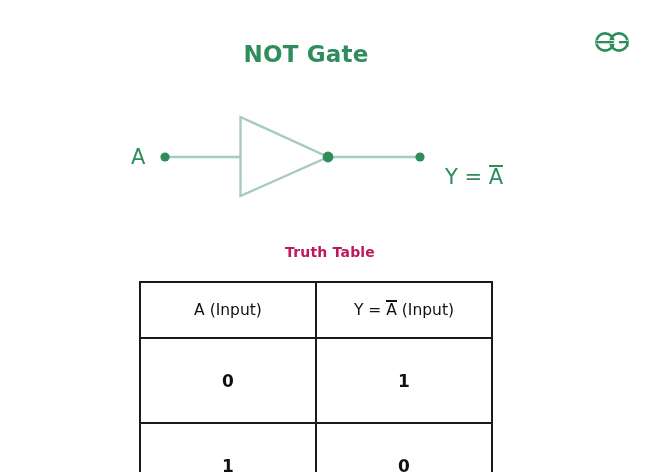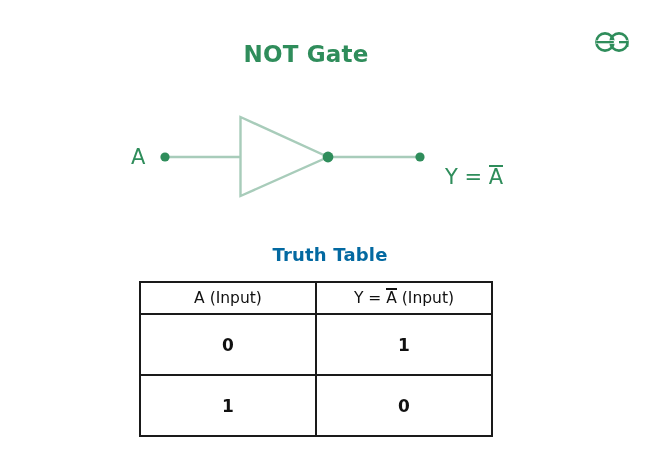--- a/index.html
+++ b/index.html
@@ -79,40 +79,40 @@
     background: #2f8d5b;
   }
 
   
   #truth-table-heading {
     position: absolute;
     left: 0;
     top: 244px;
     width: 660px;
     text-align: center;
-    font-size: 18px;
+    font-size: 14px;
     font-weight: bold;
-    color: #0369a1;
+    color: #be185d;
     letter-spacing: 0.2px;
   }
 
   
   #truth-table {
     position: absolute;
     left: 139px;
     top: 281px;
     width: 352px;
     border-collapse: collapse;
     table-layout: fixed;
   }
   #truth-table td {
     border: 2px solid #1a1a1a;
     text-align: center;
     color: #111111;
-    padding: 0;
+    padding: 12px;
   }
   #truth-table .hdr-cell {
     height: 30px;
     font-size: 15.5px;
     font-weight: normal;
   }
   #truth-table .val-cell {
     height: 59px;
     font-size: 17px;
     font-weight: bold;

